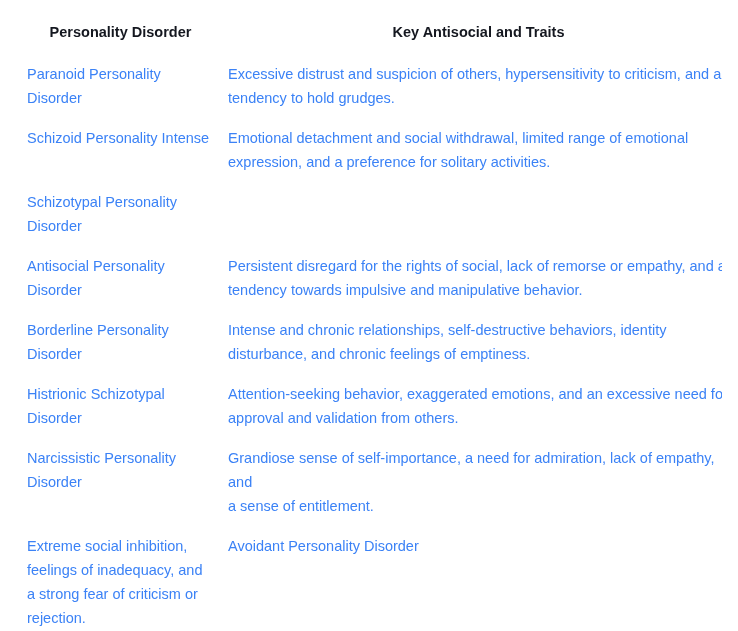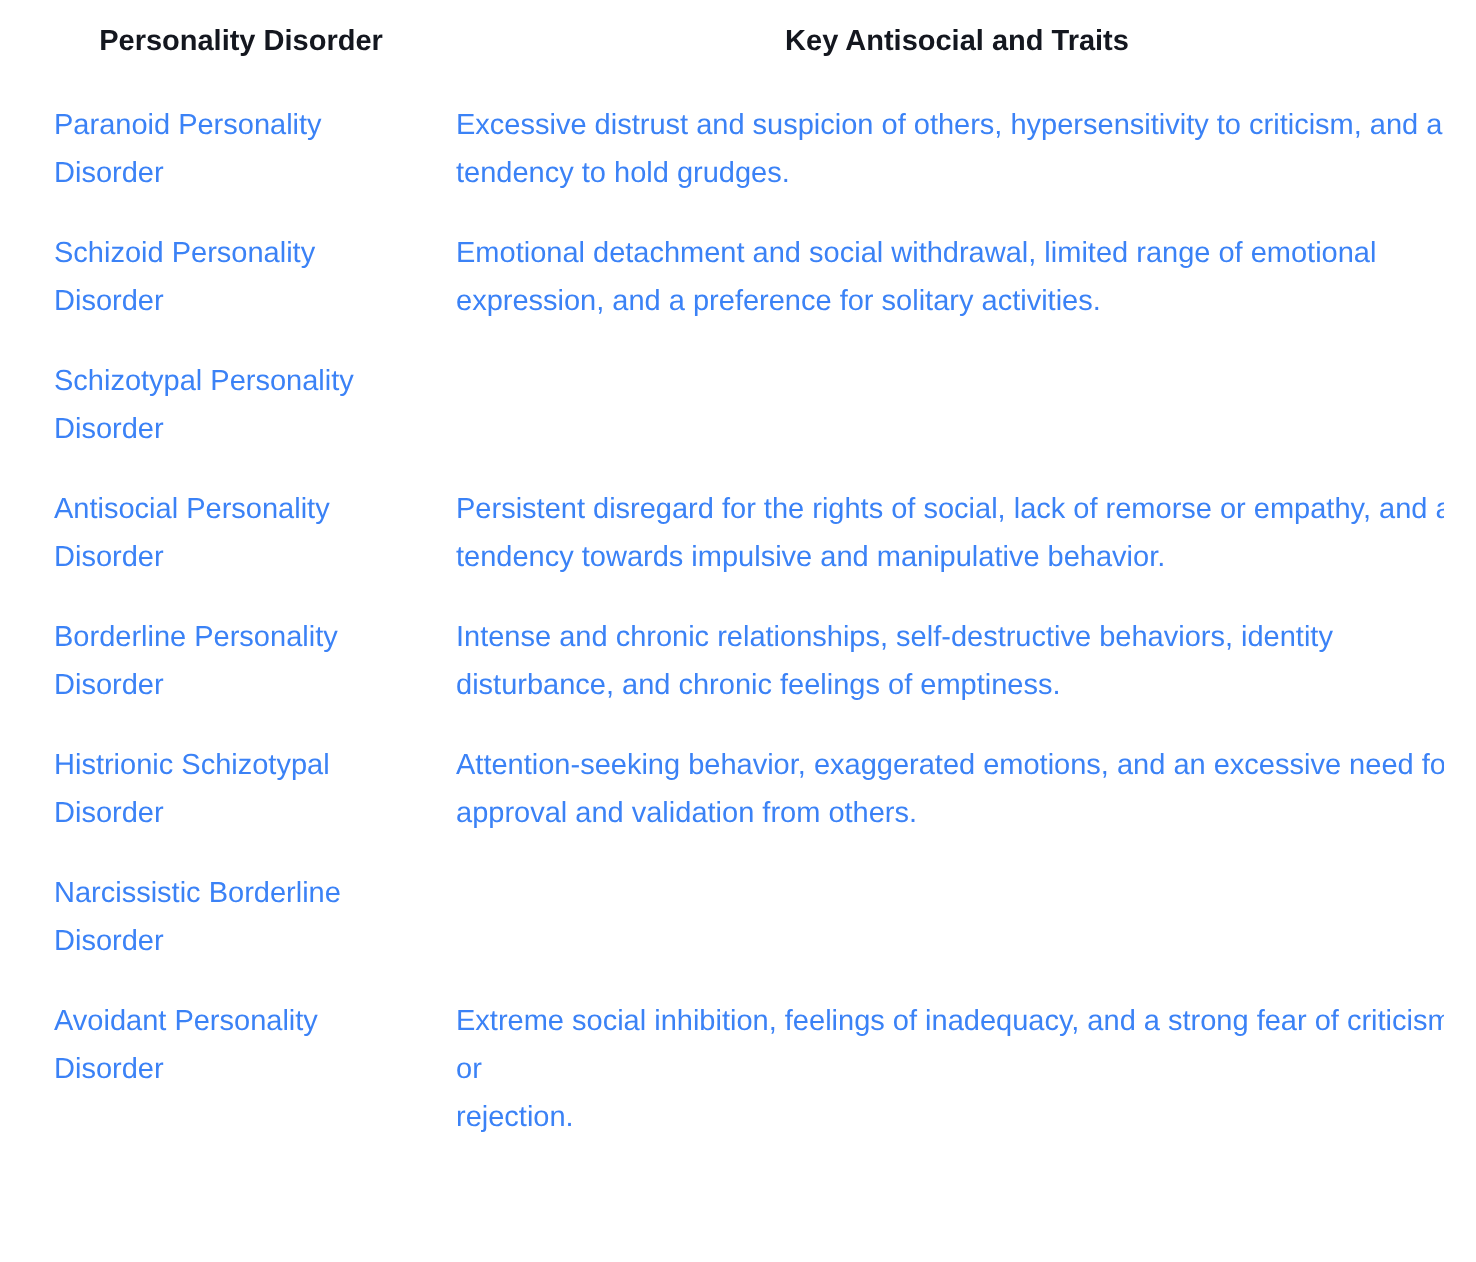--- a/index.html
+++ b/index.html
@@ -4,21 +4,21 @@
 <style>
   * { margin: 0; padding: 0; box-sizing: border-box; }
   html, body {
     width: 738px;
     background: #ffffff;
     font-family: "Liberation Sans", sans-serif;
   }
   .table {
     width: 722px;
     height: 631px;
-    padding: 9px 0 0 27px;
+    padding: 20px 0 0 27px;
     overflow: hidden;
   }
   .row {
     display: grid;
     grid-template-columns: 187px 501px;
     column-gap: 14px;
     align-items: start;
   }
   .row + .row { margin-top: 16px; }
   .header-row { margin-bottom: 18px; }
@@ -45,21 +45,21 @@
   </div>
   <div id="table-body">
   <div class="row">
     <div class="cell">Paranoid Personality
 Disorder</div>
     <div class="cell">Excessive distrust and suspicion of others, hypersensitivity to criticism, and a
 tendency to hold grudges.</div>
   </div>
 
   <div class="row">
-    <div class="cell">Schizoid Personality Disorder</div>
+    <div class="cell">Schizoid Personality Intense</div>
     <div class="cell">Emotional detachment and social withdrawal, limited range of emotional
 expression, and a preference for solitary activities.</div>
   </div>
 
   <div class="row">
     <div class="cell">Schizotypal Personality
 Disorder</div>
   </div>
 
   <div class="row">
@@ -77,24 +77,26 @@
   </div>
 
   <div class="row">
     <div class="cell">Histrionic Schizotypal
 Disorder</div>
     <div class="cell">Attention-seeking behavior, exaggerated emotions, and an excessive need for
 approval and validation from others.</div>
   </div>
 
   <div class="row">
-    <div class="cell">Narcissistic Borderline
+    <div class="cell">Narcissistic Personality
 Disorder</div>
+    <div class="cell">Grandiose sense of self-importance, a need for admiration, lack of empathy, and
+a sense of entitlement.</div>
   </div>
 
   <div class="row">
-    <div class="cell">Avoidant Personality Disorder</div>
     <div class="cell">Extreme social inhibition, feelings of inadequacy, and a strong fear of criticism or
 rejection.</div>
+    <div class="cell">Avoidant Personality Disorder</div>
   </div>
 
 </div>
 </div>
 
 </body></html>

